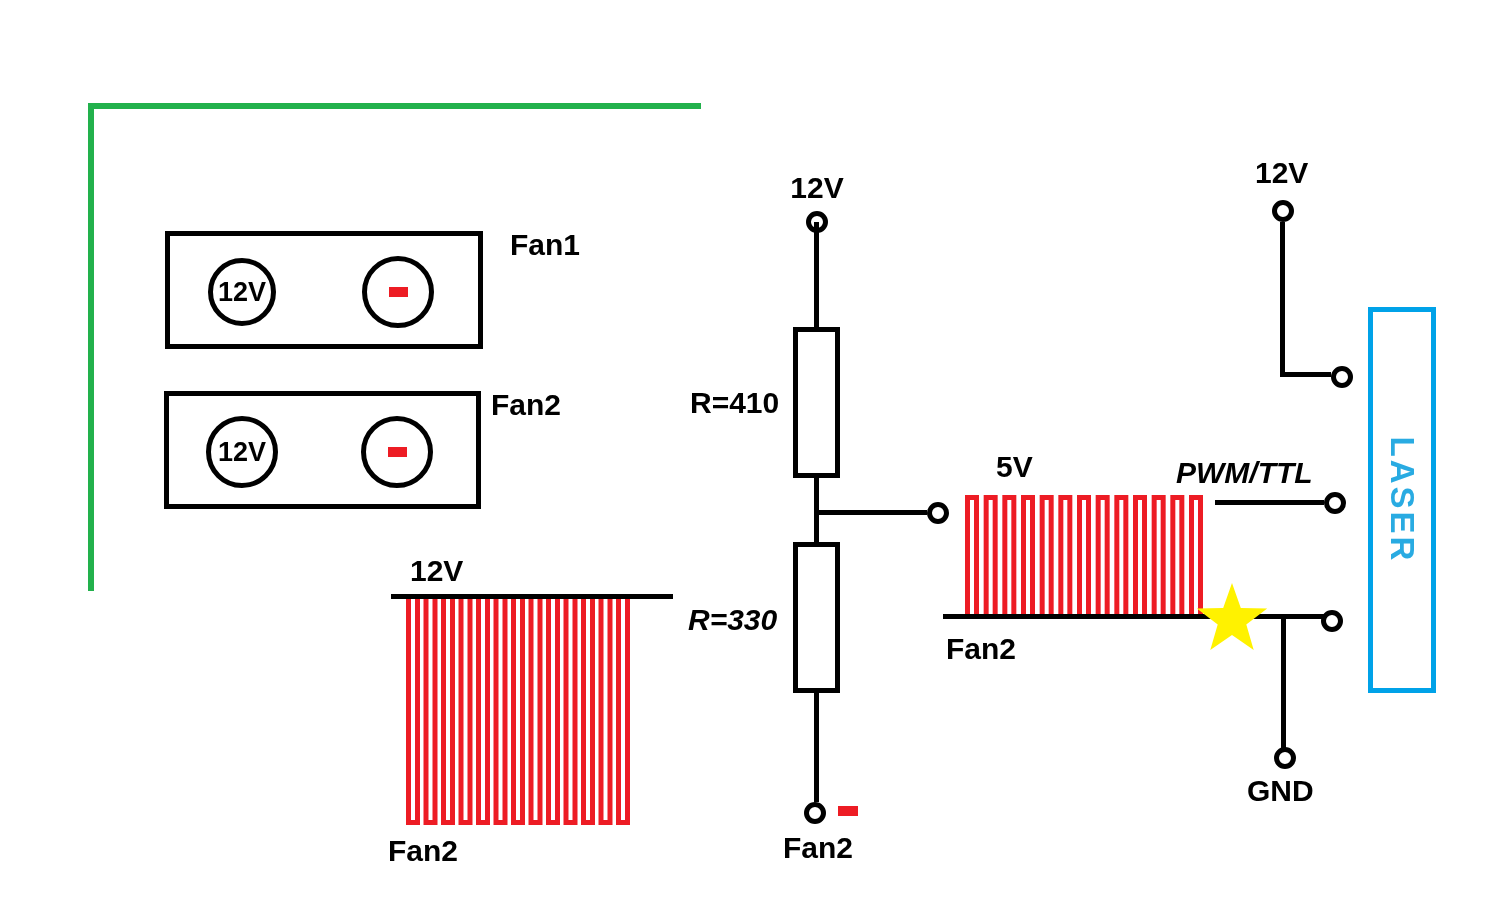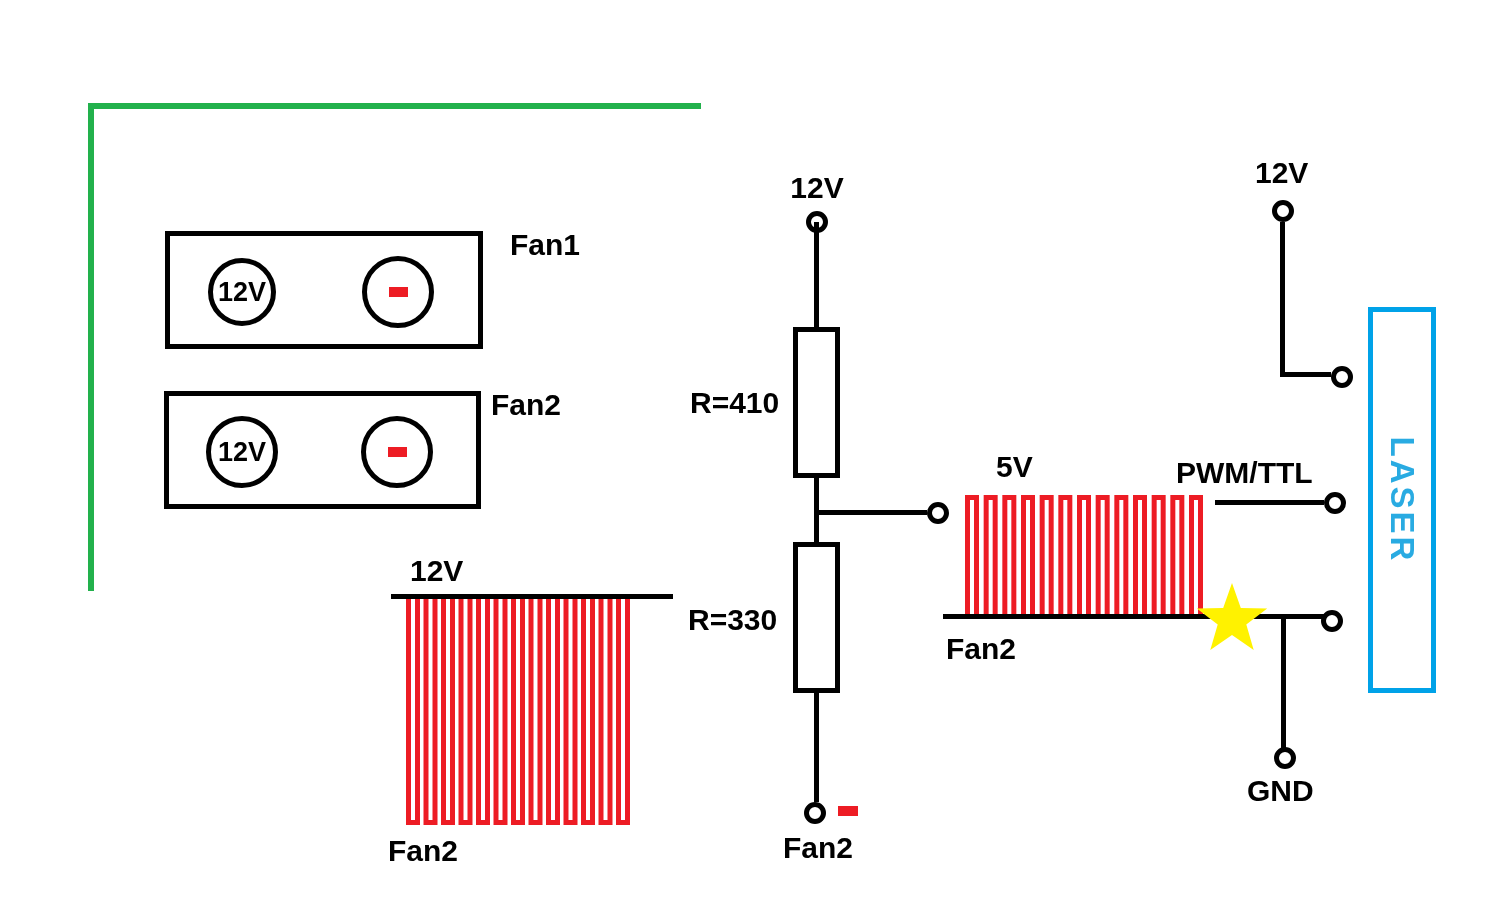--- a/index.html
+++ b/index.html
@@ -40,21 +40,21 @@
   
   #divider-12v-label{left:775px;top:173px;width:84px;text-align:center;}
   #t-div-top{left:806px;top:211px;}
   #w-div-top{left:814px;top:222px;width:5px;height:105px;}
   #r470{left:793px;top:327px;width:47px;height:151px;}
   #r470-label{left:690px;top:388px;}
   #w-div-mid{left:814px;top:478px;width:5px;height:64px;}
   #w-junction{left:817px;top:510px;width:110px;height:5px;}
   #t-div-mid{left:927px;top:502px;}
   #r330{left:793px;top:542px;width:47px;height:151px;}
-  #r330-label{left:688px;top:605px;}
+  #r330-label{left:688px;top:605px;font-style:italic;}
   #w-div-bot{left:814px;top:693px;width:5px;height:109px;}
   #t-div-bot{left:804px;top:802px;}
   #div-minus{position:absolute;left:838px;top:806px;width:20px;height:10px;background:#ED1C24;}
   #div-fan2-label{left:783px;top:833px;}
 
   
   #lw-12v-label{left:410px;top:556px;}
   #lw-line{left:391px;top:594px;width:282px;height:5px;}
   #lw-comb{left:406px;top:599px;}
   #lw-fan2-label{left:388px;top:836px;}
@@ -65,21 +65,21 @@
   #rw-line{left:943px;top:614px;width:385px;height:5px;}
   #rw-fan2-label{left:946px;top:634px;}
   #star{position:absolute;left:1194px;top:580px;}
 
   
   #tr-12v-label{left:1255px;top:158px;}
   #t-12v-top{left:1272px;top:200px;}
   #w-tr-v{left:1280px;top:222px;width:5px;height:155px;}
   #w-tr-h{left:1280px;top:372px;width:51px;height:5px;}
   #t-12v-laser{left:1331px;top:366px;}
-  #pwm-label{left:1176px;top:458px;}
+  #pwm-label{left:1176px;top:458px;font-style:italic;}
   #w-pwm{left:1215px;top:500px;width:109px;height:5px;}
   #t-pwm{left:1324px;top:492px;}
   #t-fan2-laser{left:1321px;top:610px;}
   #w-gnd{left:1281px;top:616px;width:5px;height:133px;}
   #t-gnd{left:1274px;top:747px;}
   #gnd-label{left:1247px;top:776px;}
 </style>
 </head>
 <body>
 

